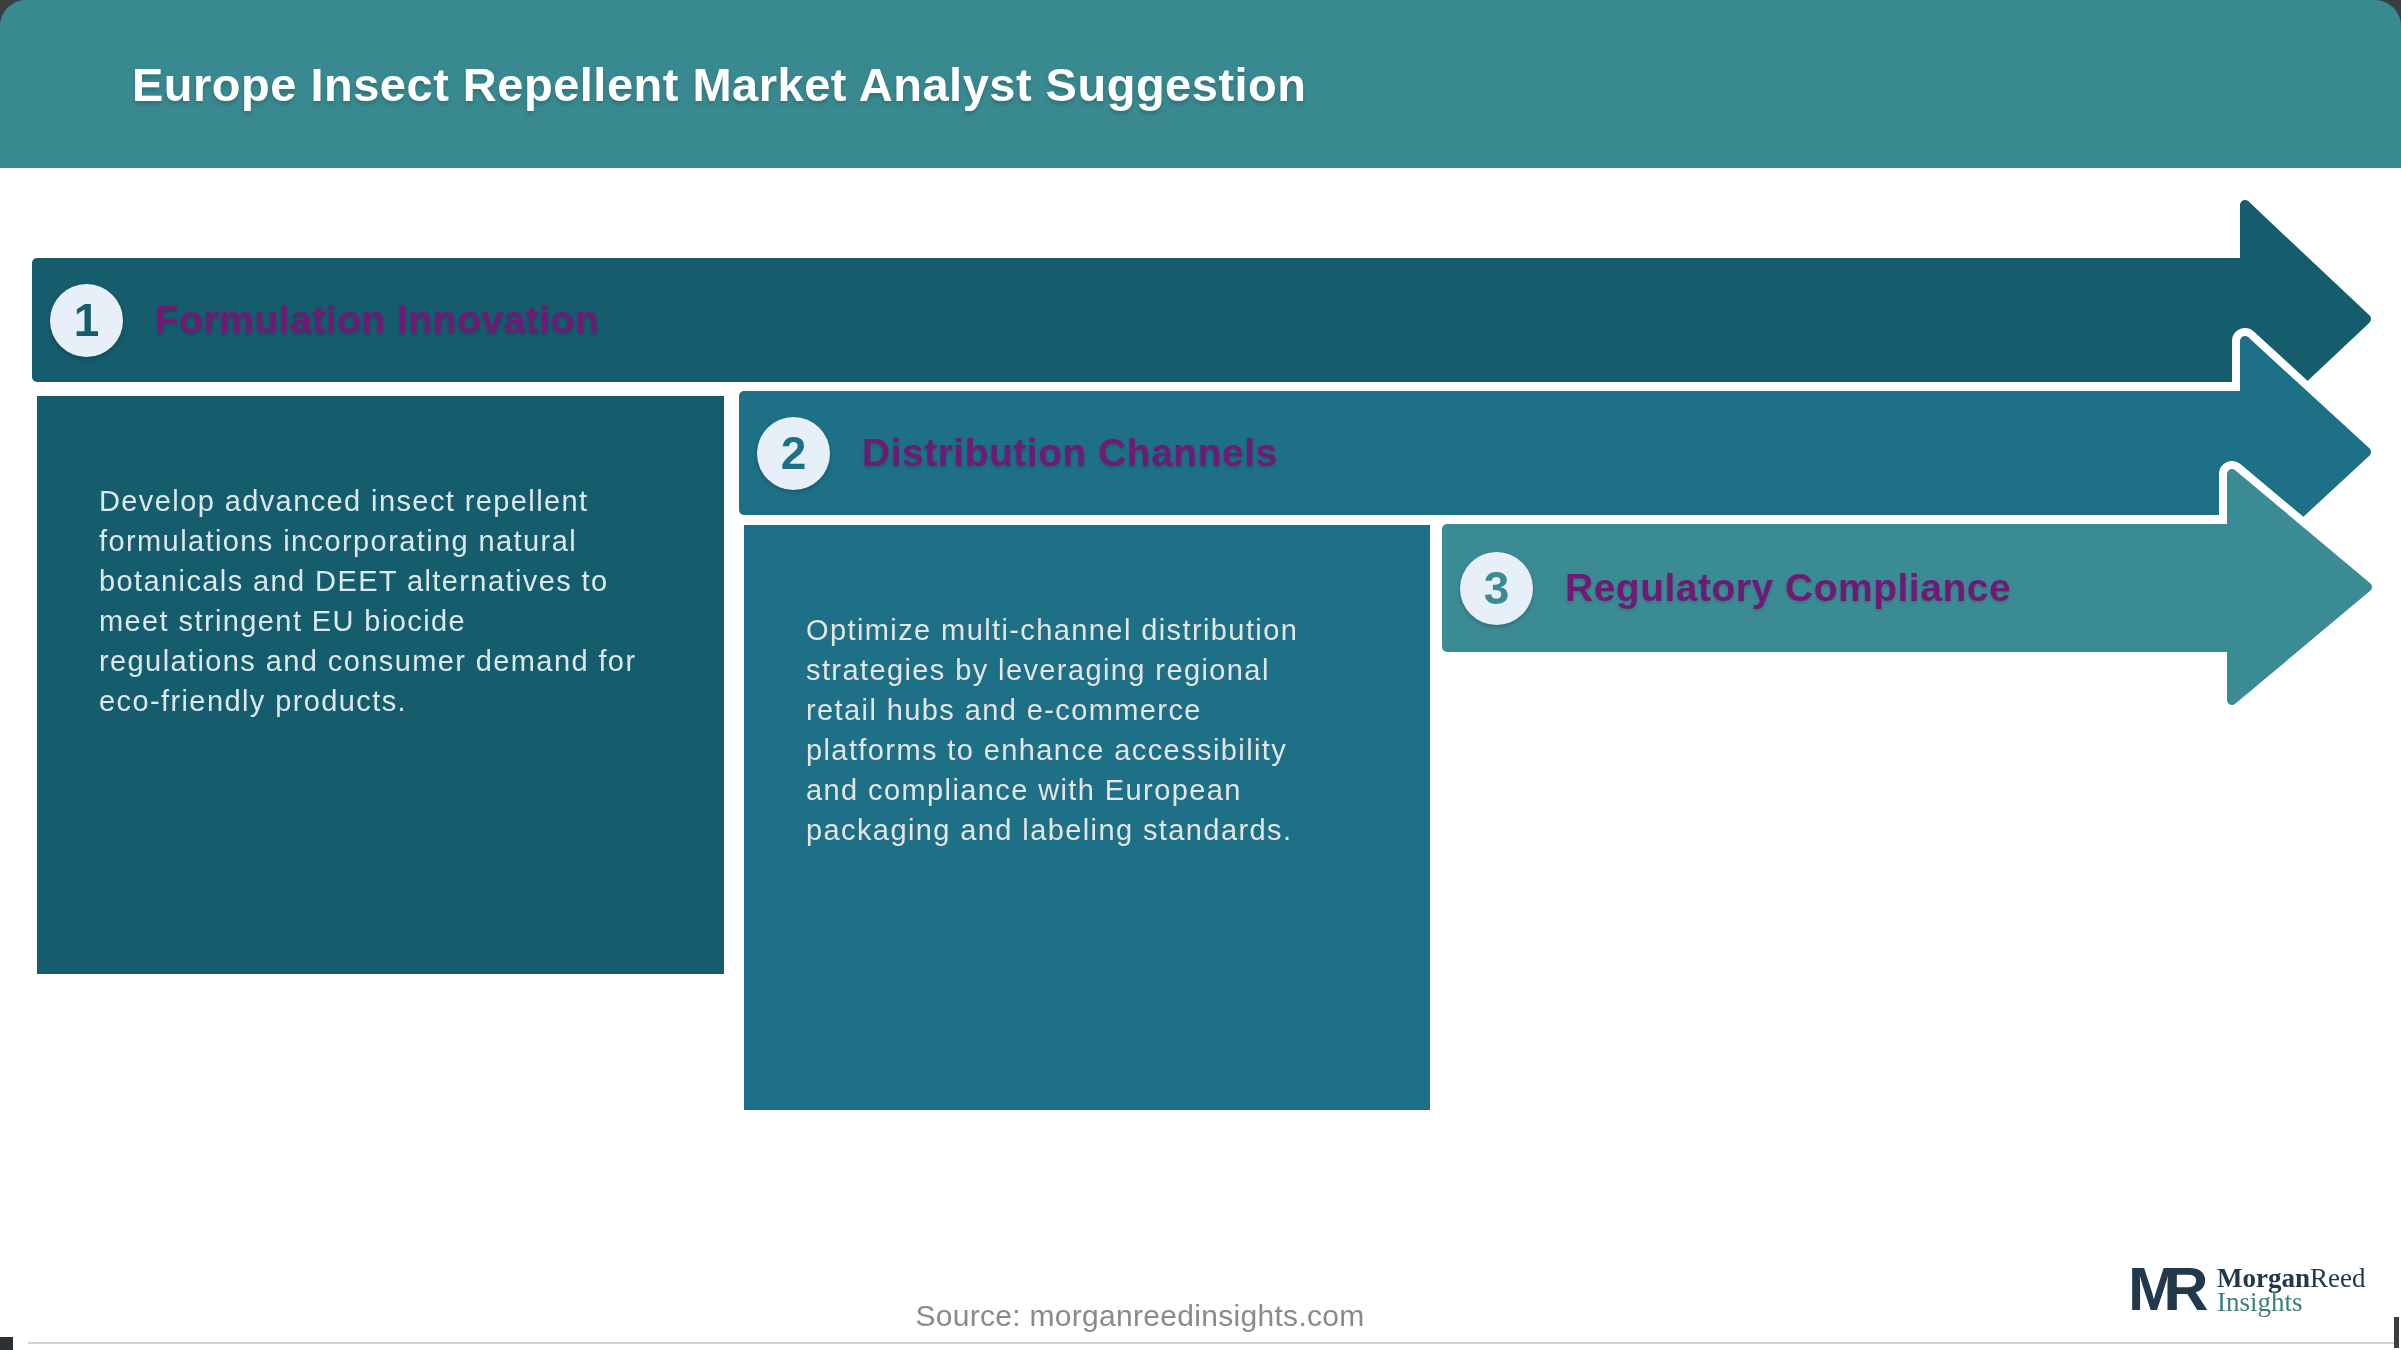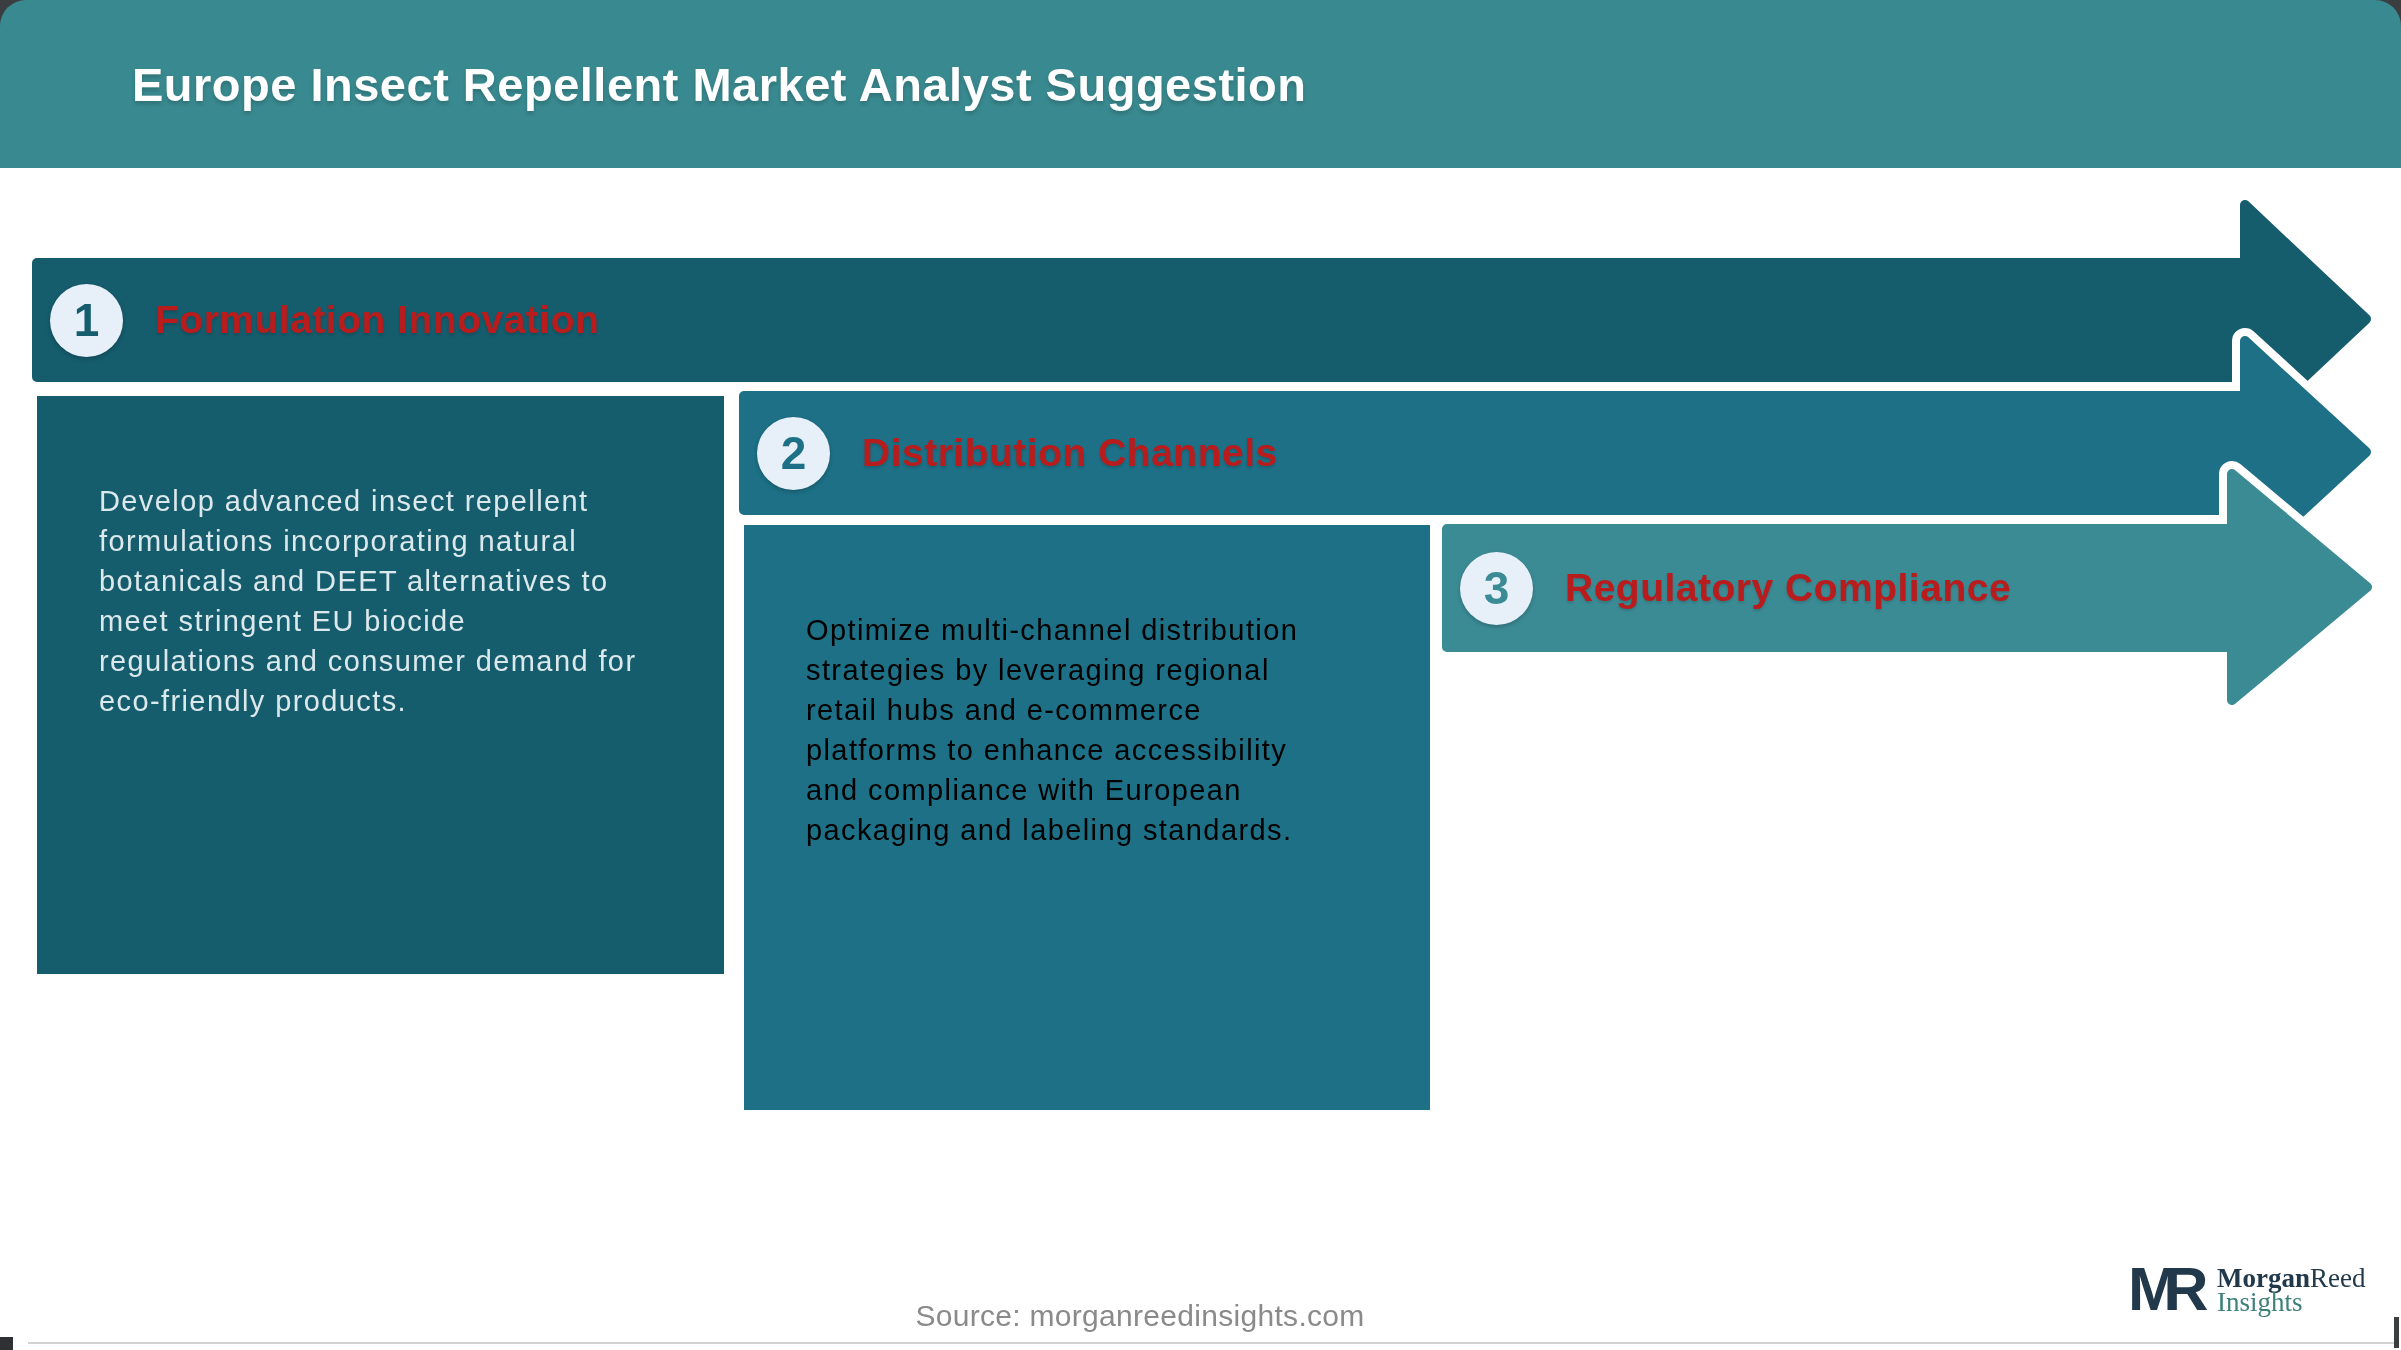--- a/index.html
+++ b/index.html
@@ -33,21 +33,21 @@
   #bar1 { left:37px;   top:263px; width:1400px; height:114px; }
   #bar2 { left:744px;  top:396px; width:1200px; height:114px; }
   #bar3 { left:1447px; top:529px; width:780px;  height:118px; }
 
   .badge {
     width:73px; height:73px; border-radius:50%;
     display:flex; align-items:center; justify-content:center;
     font-size:46px; font-weight:700; flex:0 0 auto;
     box-shadow:0 2px 4px rgba(0,0,0,0.22);
   }
-  .bar-label { font-size:39px; font-weight:700; color:#b91c1c; letter-spacing:0.5px; white-space:nowrap;
+  .bar-label { font-size:39px; font-weight:700; color:#701a75; letter-spacing:0.5px; white-space:nowrap;
     text-shadow:0 2px 3px rgba(0,0,0,0.15); }
 
   .body-box { position:absolute; z-index:4; padding:52px 0 0 62px; }
   #box1 { left:37px;   top:396px; width:687px; height:578px; }
   #box2 { left:744px;  top:525px; width:686px; height:585px; }
   #box3 { left:1447px; top:658px; width:706px; height:582px; }
   .body-text {
     white-space:pre-line; font-size:29px; line-height:40px; letter-spacing:1.4px;
     width:700px; overflow:visible;margin-top:33px;
   }
@@ -105,21 +105,21 @@
 
   <div id="box1" class="body-box" style="background: rgb(21, 92, 109);">
     <div class="body-text" style="color: rgb(220, 233, 236);">Develop advanced insect repellent
 formulations incorporating natural
 botanicals and DEET alternatives to
 meet stringent EU biocide
 regulations and consumer demand for
 eco-friendly products.</div>
   </div>
   <div id="box2" class="body-box" style="background: rgb(29, 112, 134);">
-    <div class="body-text" style="color: #000000;">Optimize multi-channel distribution
+    <div class="body-text" style="color: #e5e5e5;">Optimize multi-channel distribution
 strategies by leveraging regional
 retail hubs and e-commerce
 platforms to enhance accessibility
 and compliance with European
 packaging and labeling standards.</div>
   </div>
 
   <div id="source-line" style="color: rgb(138, 138, 138); margin-top: 21px;">Source: morganreedinsights.com</div>
 
   <div id="logo">

